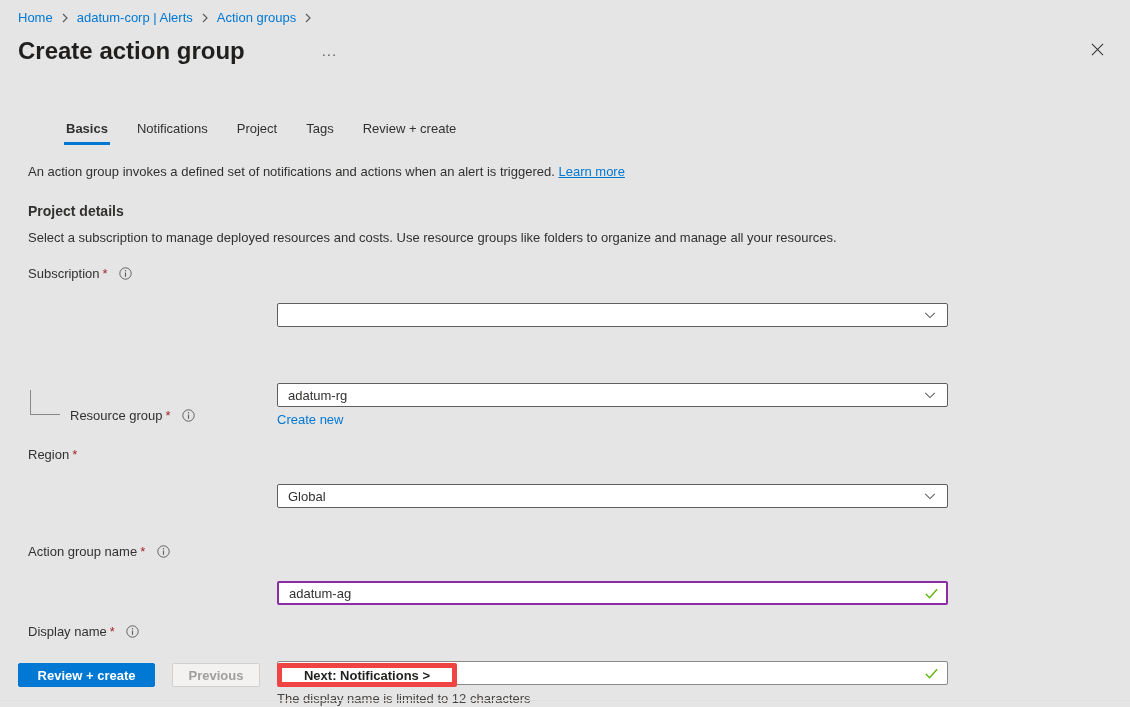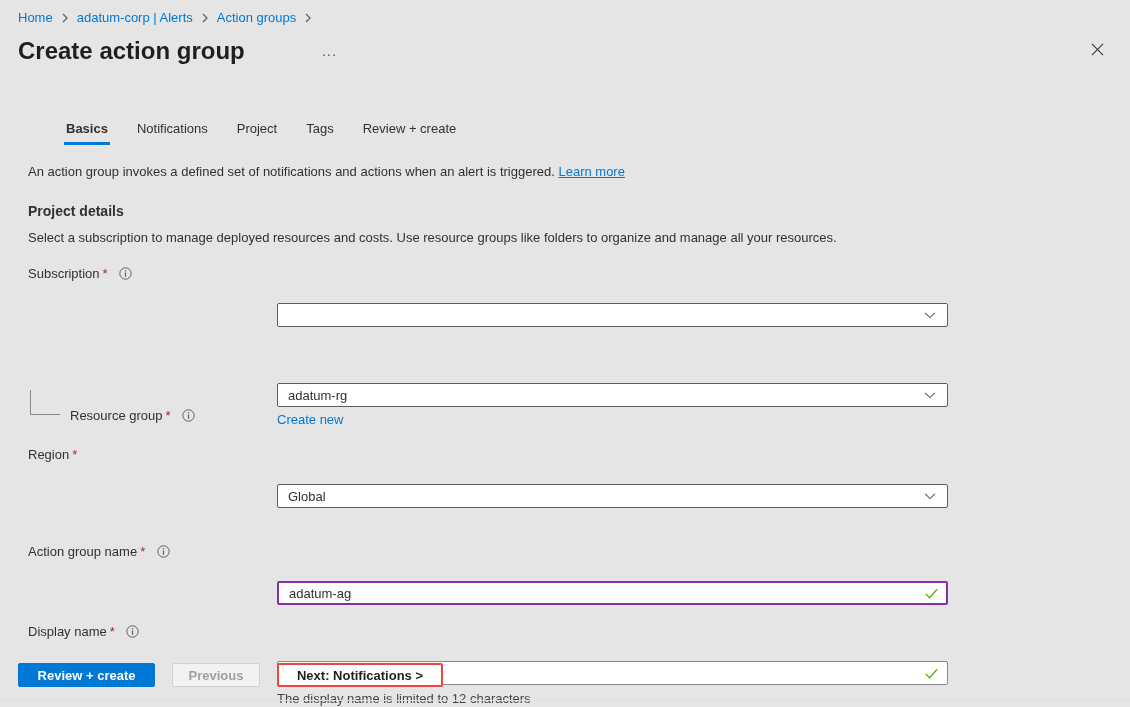--- a/index.html
+++ b/index.html
@@ -58,21 +58,21 @@
   .row-agname { margin-top:32px; }
   .row-display { margin-top:15px; }
   .heading-instance { margin-top:32px; }
   
   .footer { position:absolute; left:18px; bottom:20px; display:flex; gap:17px; }
   .btn { height:24px; font-size:13px; border-radius:2px; display:inline-flex; align-items:center;
          justify-content:center; cursor:pointer; font-weight:700;
          font-family:"Liberation Sans","DejaVu Sans",sans-serif; }
   .btn-primary { width:137px; background:#0078d4; border:1px solid #0078d4; color:#fff; }
   .btn-disabled { width:88px; background:#f3f2f1; border:1px solid #d2d0ce; color:#a19f9d; cursor:default; }
-  .btn-secondary { width:166px; background:#fff; border:2px solid #ef4444; color:#201f1e; }
+  .btn-secondary { width:180px; background:#fff; border:5px solid #ef4444; color:#201f1e; }
   .bottom-line { position:absolute; left:0; right:0; bottom:6px; height:1px; background:#e1dfdd; }
 </style>
 </head>
 <body>
 
 <div class="page">
 
   <nav class="breadcrumb">
     <a class="crumb">Home</a>
     <span class="crumb-sep">

